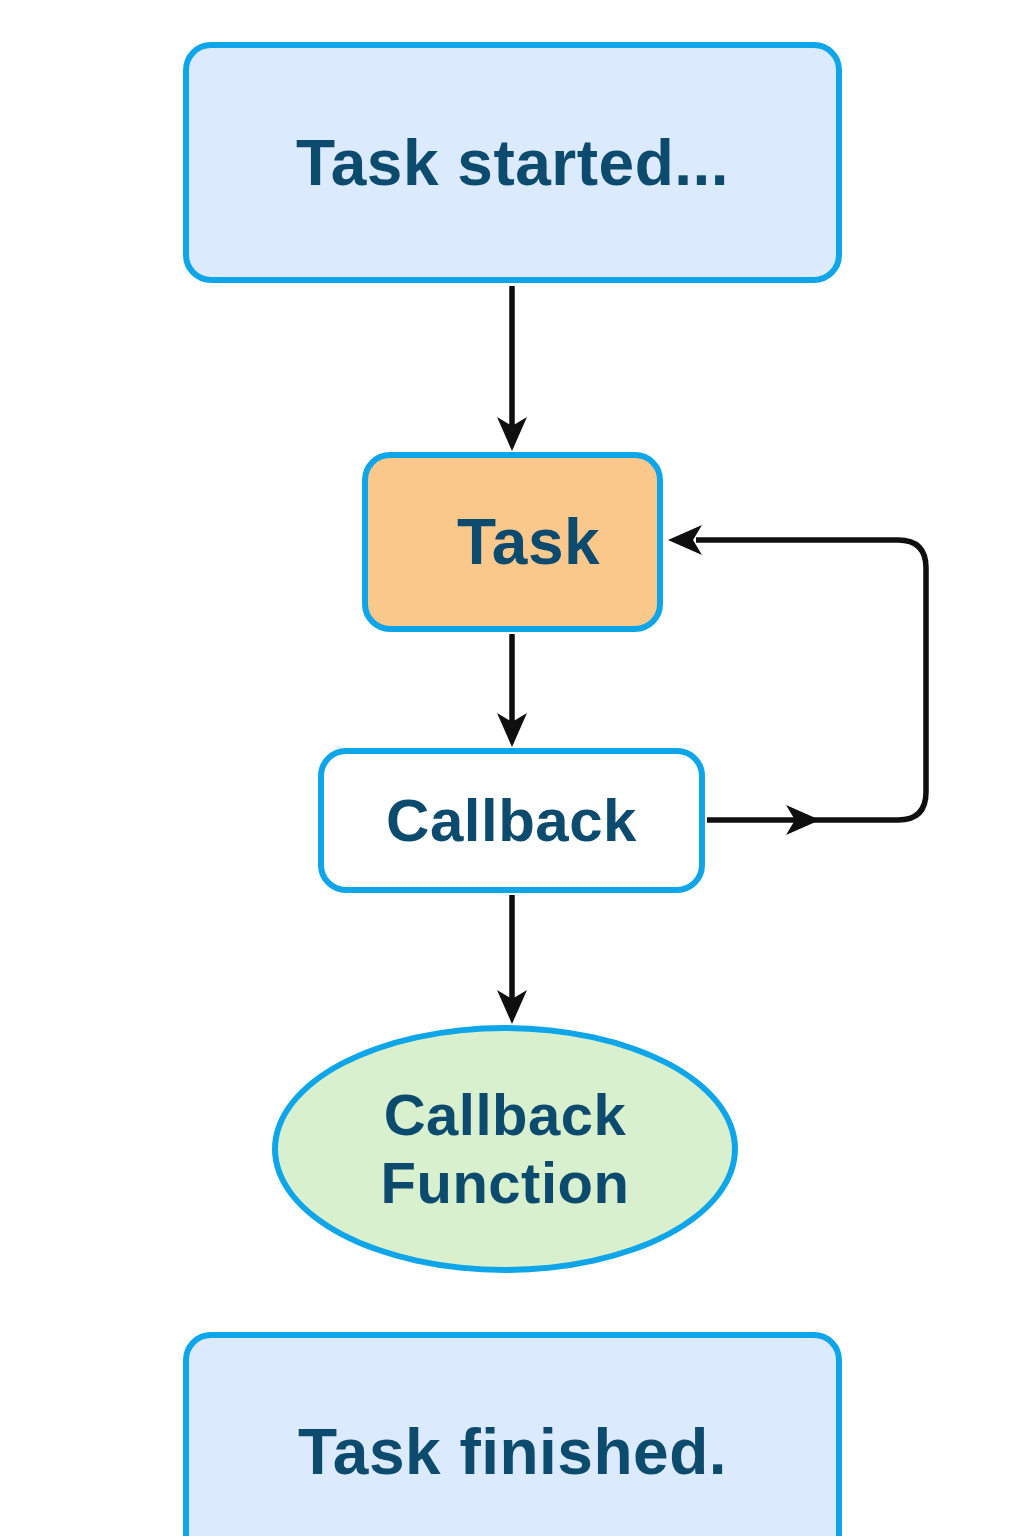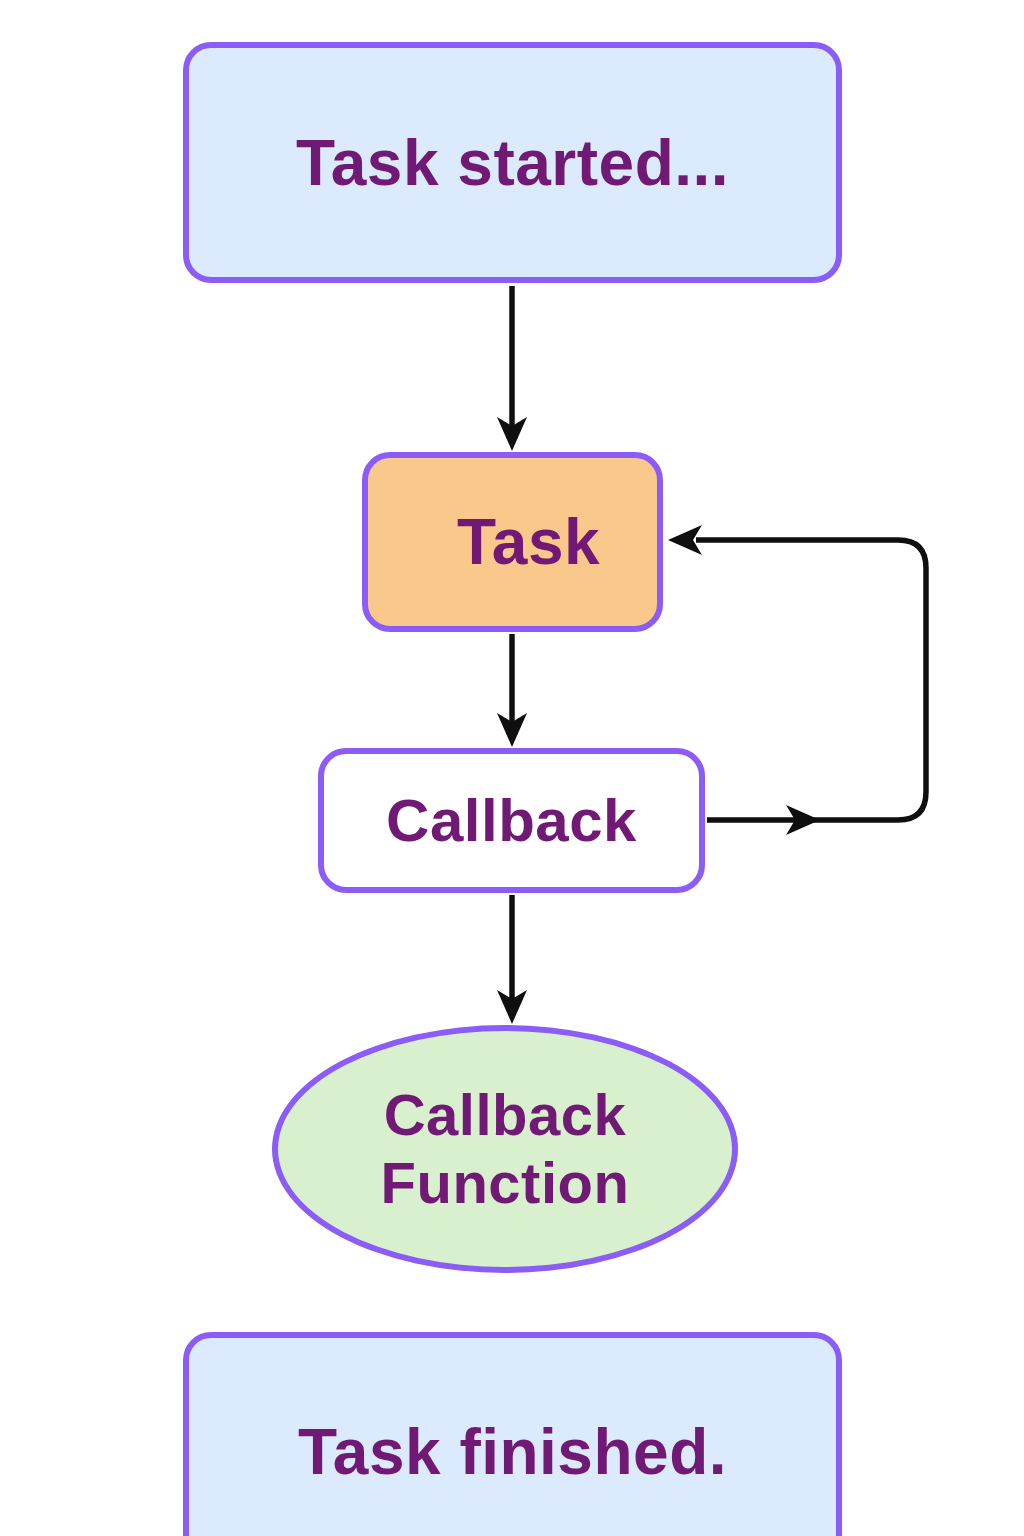--- a/index.html
+++ b/index.html
@@ -22,22 +22,22 @@
     left: 0;
     top: 0;
     pointer-events: none;
   }
   .node {
     position: absolute;
     display: flex;
     align-items: center;
     justify-content: center;
     box-sizing: border-box;
-    border: 6px solid #8b5cf6;
-    color: #701a75;
+    border: 6px solid #0ea5e9;
+    color: #0c4a6e;
     font-weight: 700;
     text-align: center;
     letter-spacing: 0.5px;
   }
   .node .label {
     display: block;
   }
   .rounded-rect {
     border-radius: 28px;
   }

